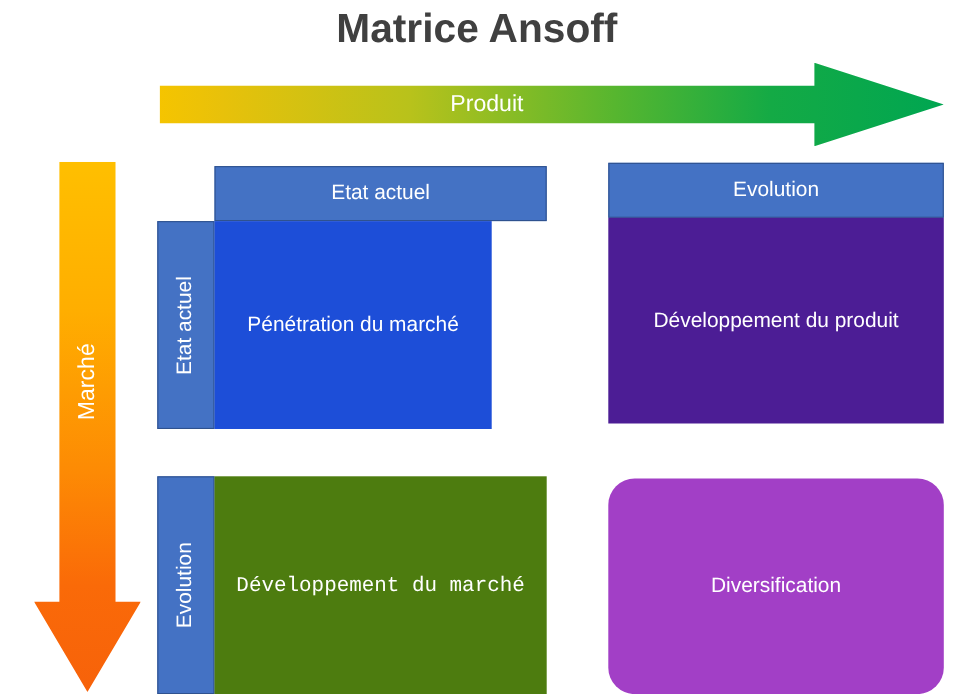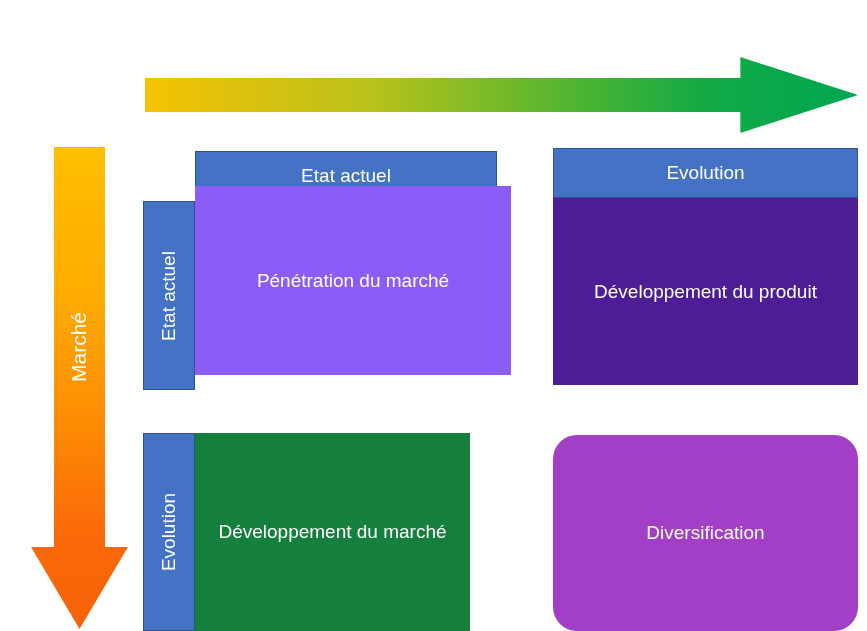--- a/index.html
+++ b/index.html
@@ -133,33 +133,35 @@
     position: absolute;
     box-sizing: border-box;
     display: flex;
     align-items: center;
     justify-content: center;
     color: #ffffff;
     font-size: 19px;
     text-align: center;
     padding: 0 10px;
   }
-  #cell-0 { left: 195px; top: 186px;  width: 316px; height: 189px; background: #8b5cf6; }
+  #cell-0 { left: 195px; top: 201px;  width: 252px; height: 189px; background: #1d4ed8; }
   #cell-1 { left: 553px; top: 198px;  width: 305px; height: 187px; background: #4c1d95; }
-  #cell-2 { left: 195px; top: 433px;  width: 275px; height: 198px; background: #15803d; }
+  #cell-2 { left: 195px; top: 433px;  width: 302px; height: 198px; background: #4d7c0f; font-family: Liberation Mono, monospace; }
   #cell-3 { left: 553px; top: 435px;  width: 305px; height: 196px; background: #A23FC6; border-radius: 24px; }
 </style>
 </head>
 <body>
 
 <div id="canvas">
 
+  <div class="title">Matrice Ansoff</div>
 
   <div class="arrow-right">
     <div class="shape"></div>
+    <div class="label">Produit</div>
   </div>
 
   <div class="arrow-down">
     <div class="shape"></div>
     <div class="label">
         <span>Marché</span>
       </div>
   </div>
 
   <div class="col-head" id="col-head-0">Etat actuel</div>

